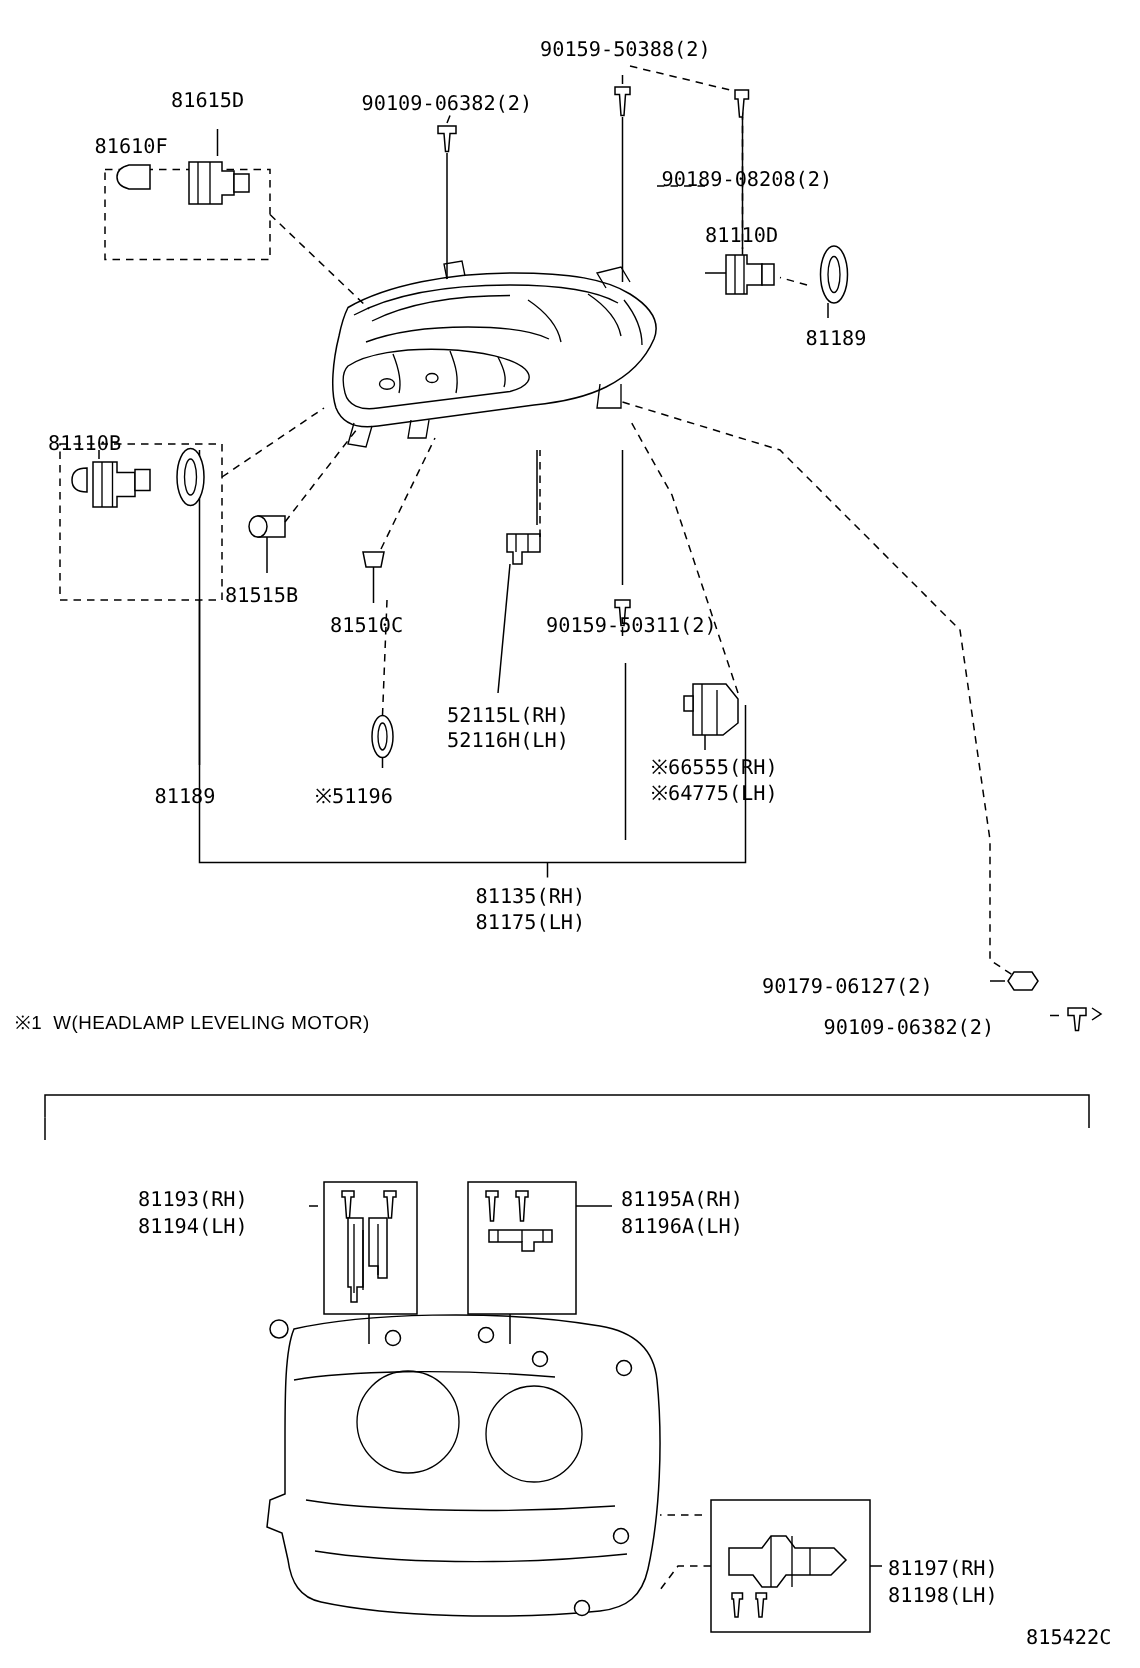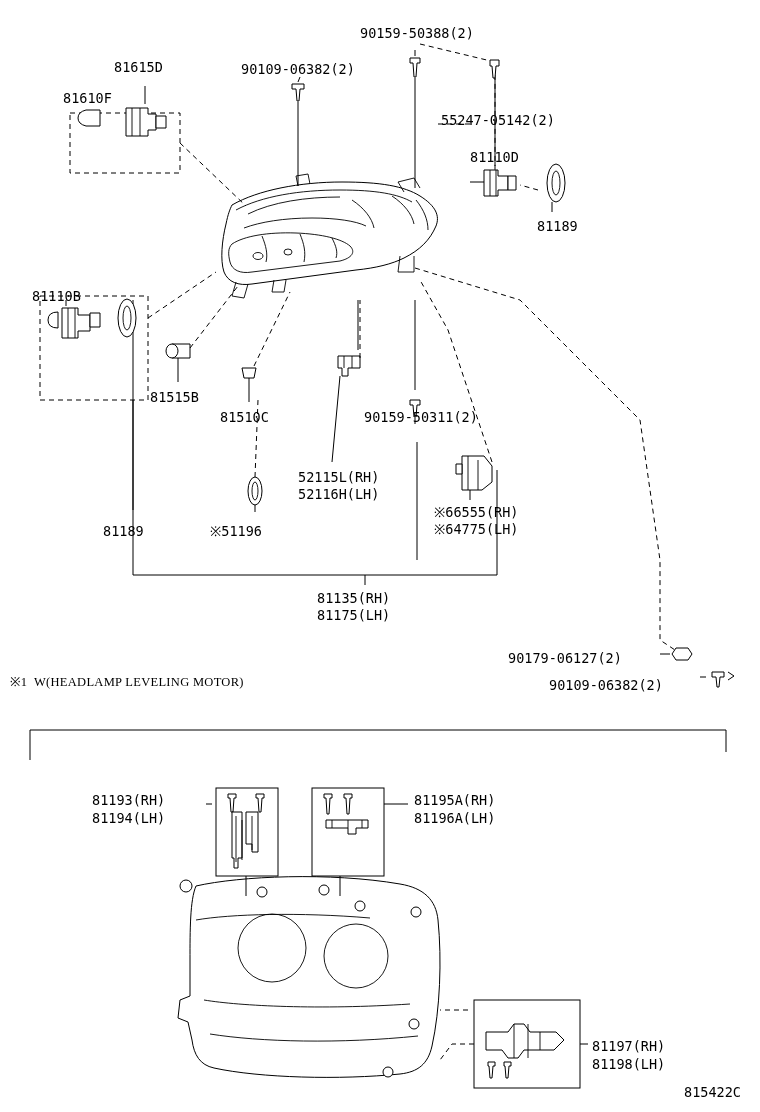--- a/index.html
+++ b/index.html
@@ -1,19 +1,19 @@
 <!DOCTYPE html>
 <html><head>
 <meta charset="utf-8">
 <style>
   html,body{margin:0;padding:0;background:#ffffff;}
   body{width:760px;height:1112px;position:relative;font-family:"DejaVu Sans Mono",monospace;color:#000;}
   #sheet{position:absolute;left:0;top:0;width:760px;height:1112px;overflow:hidden;}
   .lbl{position:absolute;font-family:"DejaVu Sans Mono",monospace;font-size:13.5px;letter-spacing:0px;white-space:pre;line-height:15px;color:#000;}
-  .lbl.note{font-family:Liberation Serif, serif;font-size:12.5px;letter-spacing:.3px;}
+  .lbl.note{font-family:Liberation Sans, sans-serif;font-size:12.5px;letter-spacing:.3px;}
   svg{position:absolute;left:0;top:0;}
   .ln{stroke:#000;fill:none;stroke-width:1;}
   .dsh{stroke:#000;fill:none;stroke-width:1;stroke-dasharray:5 4;}
   .thin{stroke:#000;fill:none;stroke-width:.9;}
   .fw{fill:#fff;stroke:#000;stroke-width:1;}
 </style>
 </head>
 <body>
 
 <div id="sheet">
@@ -178,21 +178,21 @@
     <path class="ln" d="M580 1044 L588 1044"></path>
     <path class="dsh" d="M474 1044 L452 1044 L440 1060"></path>
     <path class="dsh" d="M468 1010 L440 1010"></path>
 
   </svg>
 
   <div class="lbl" style="left:360px;top:26px">90159-50388(2)</div>
   <div class="lbl" style="left:114px;top:60px">81615D</div>
   <div class="lbl" style="left:241px;top:62px">90109-06382(2)</div>
   <div class="lbl" style="left:63px;top:91px">81610F</div>
-  <div class="lbl" style="left:441px;top:113px">55247-05142(2)</div>
+  <div class="lbl" style="left:441px;top:113px">90189-08208(2)</div>
   <div class="lbl" style="left:470px;top:150px">81110D</div>
   <div class="lbl" style="left:537px;top:219px">81189</div>
   <div class="lbl" style="left:32px;top:289px">81110B</div>
   <div class="lbl" style="left:150px;top:390px">81515B</div>
   <div class="lbl" style="left:220px;top:410px">81510C</div>
   <div class="lbl" style="left:364px;top:410px">90159-50311(2)</div>
   <div class="lbl" style="left:298px;top:470px">52115L(RH)</div>
   <div class="lbl" style="left:298px;top:487px">52116H(LH)</div>
   <div class="lbl" style="left:434px;top:505px">※66555(RH)</div>
   <div class="lbl" style="left:434px;top:522px">※64775(LH)</div>

